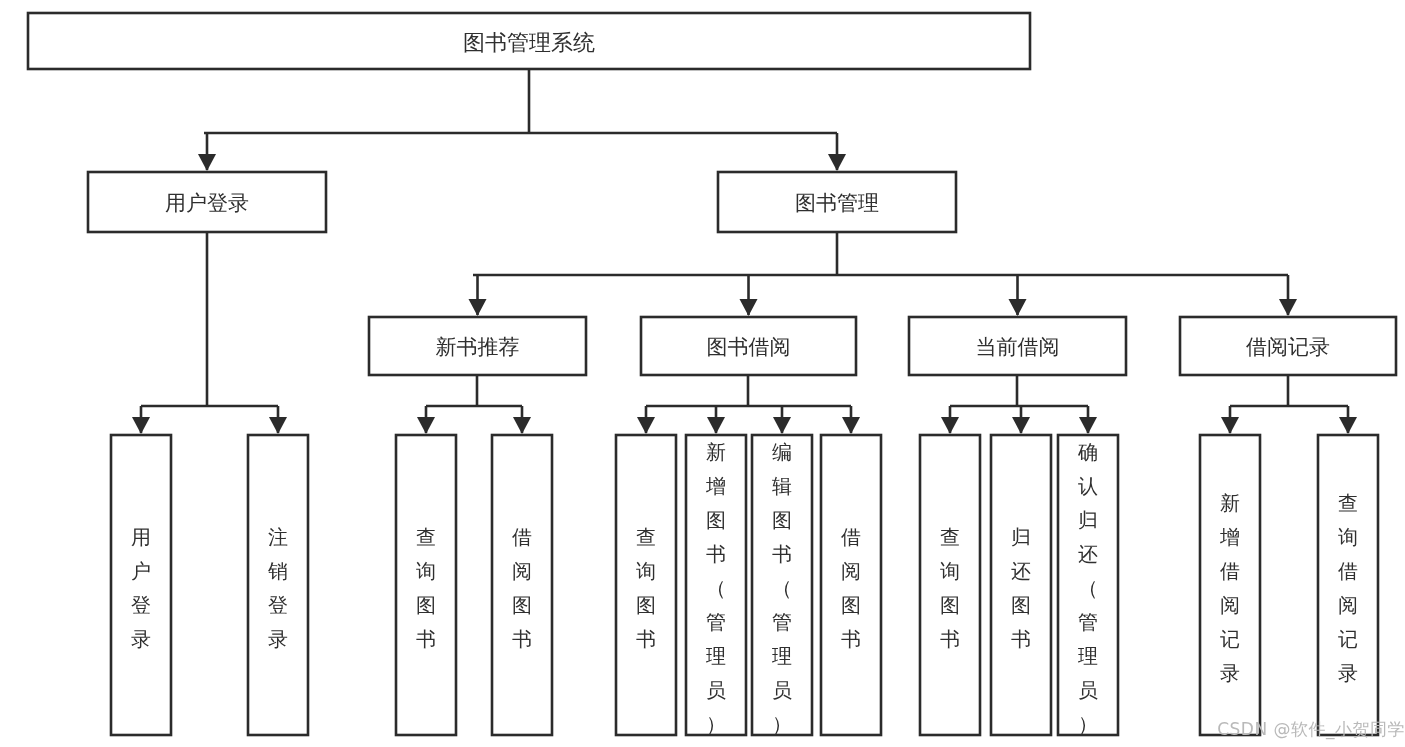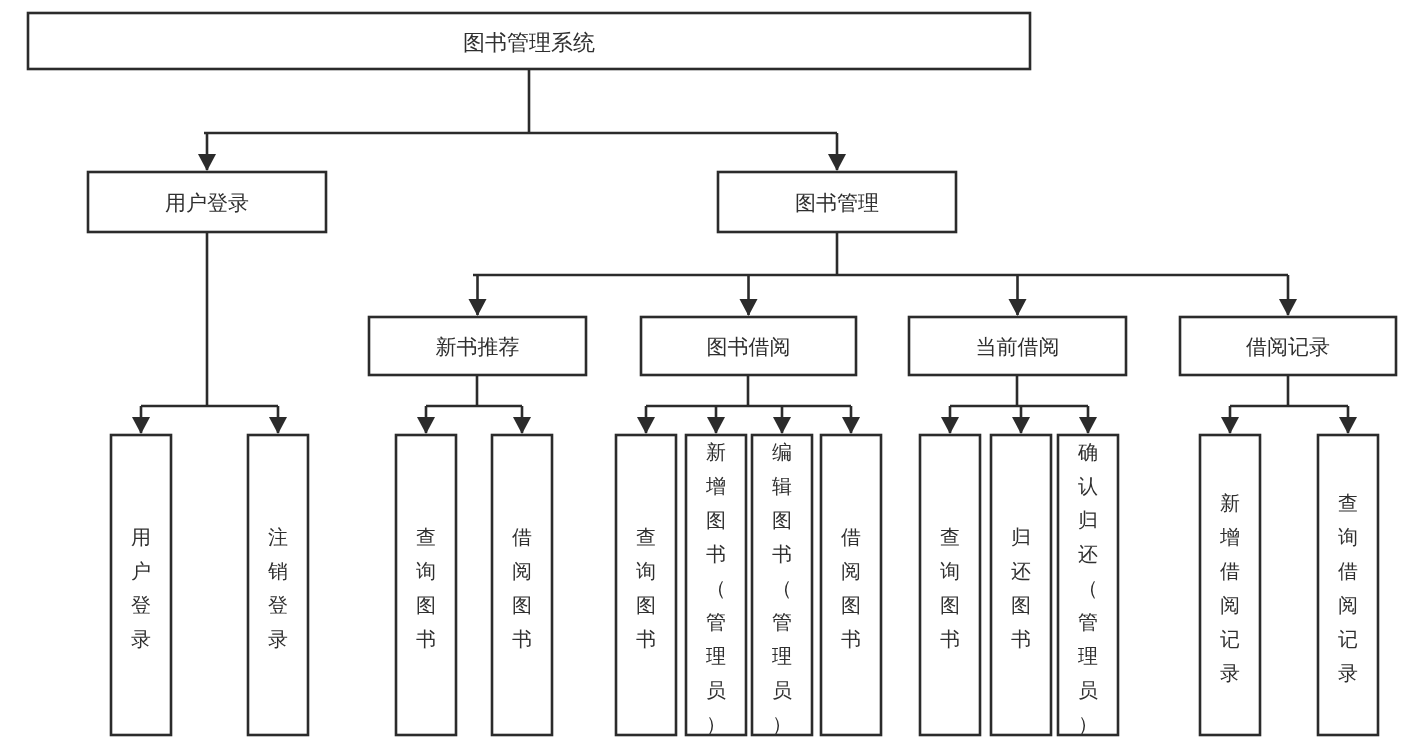--- a/index.html
+++ b/index.html
@@ -205,13 +205,14 @@
         <g>
           <rect x="1192" y="435" width="60" height="300" class="node-rect"></rect>
           <text x="1222" y="509.52" class="leaf-label"><tspan x="1222" dy="0">新</tspan><tspan x="1222" dy="34">增</tspan><tspan x="1222" dy="34">借</tspan><tspan x="1222" dy="34">阅</tspan><tspan x="1222" dy="34">记</tspan><tspan x="1222" dy="34">录</tspan></text>
         </g>
         <g>
           <rect x="1310" y="435" width="60" height="300" class="node-rect"></rect>
           <text x="1340" y="509.52" class="leaf-label"><tspan x="1340" dy="0">查</tspan><tspan x="1340" dy="34">询</tspan><tspan x="1340" dy="34">借</tspan><tspan x="1340" dy="34">阅</tspan><tspan x="1340" dy="34">记</tspan><tspan x="1340" dy="34">录</tspan></text>
         </g>
       </g>
   </svg>
+  <div class="watermark">CSDN @软件_小贺同学</div>
 </div>
 
 </body></html>

